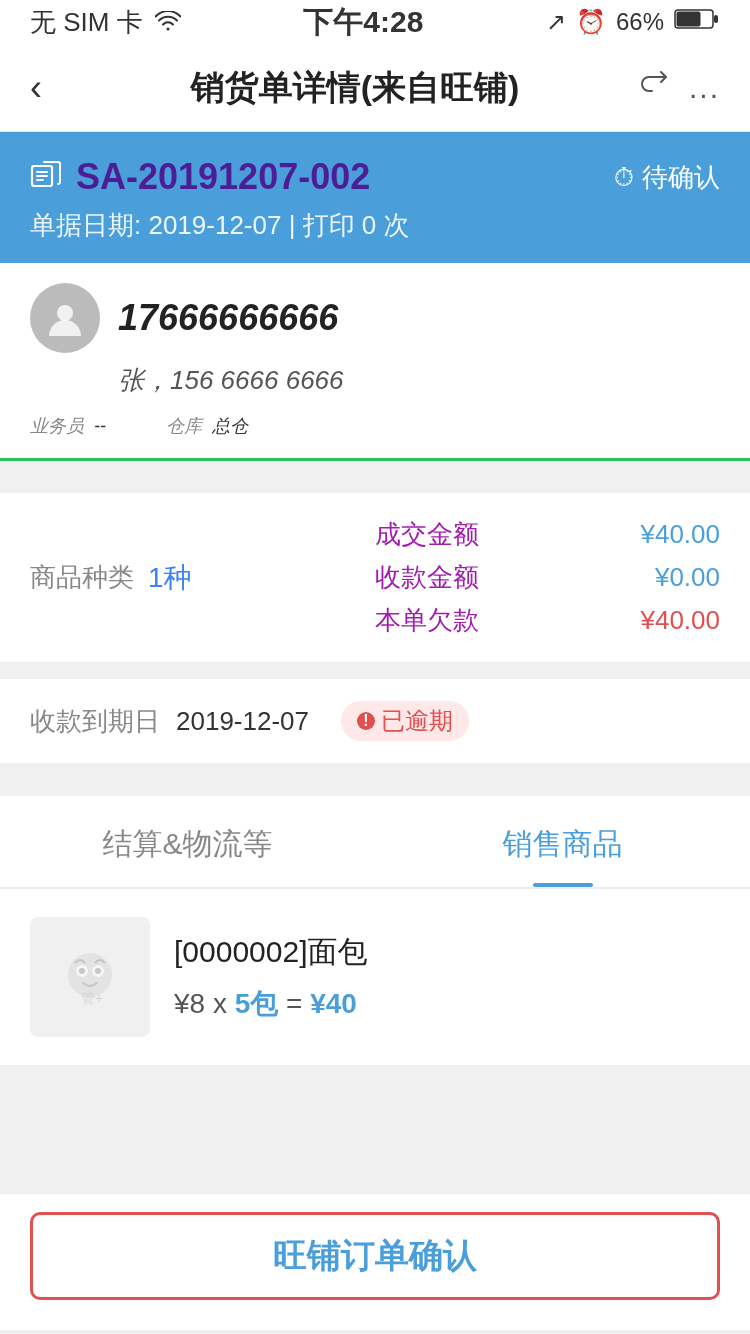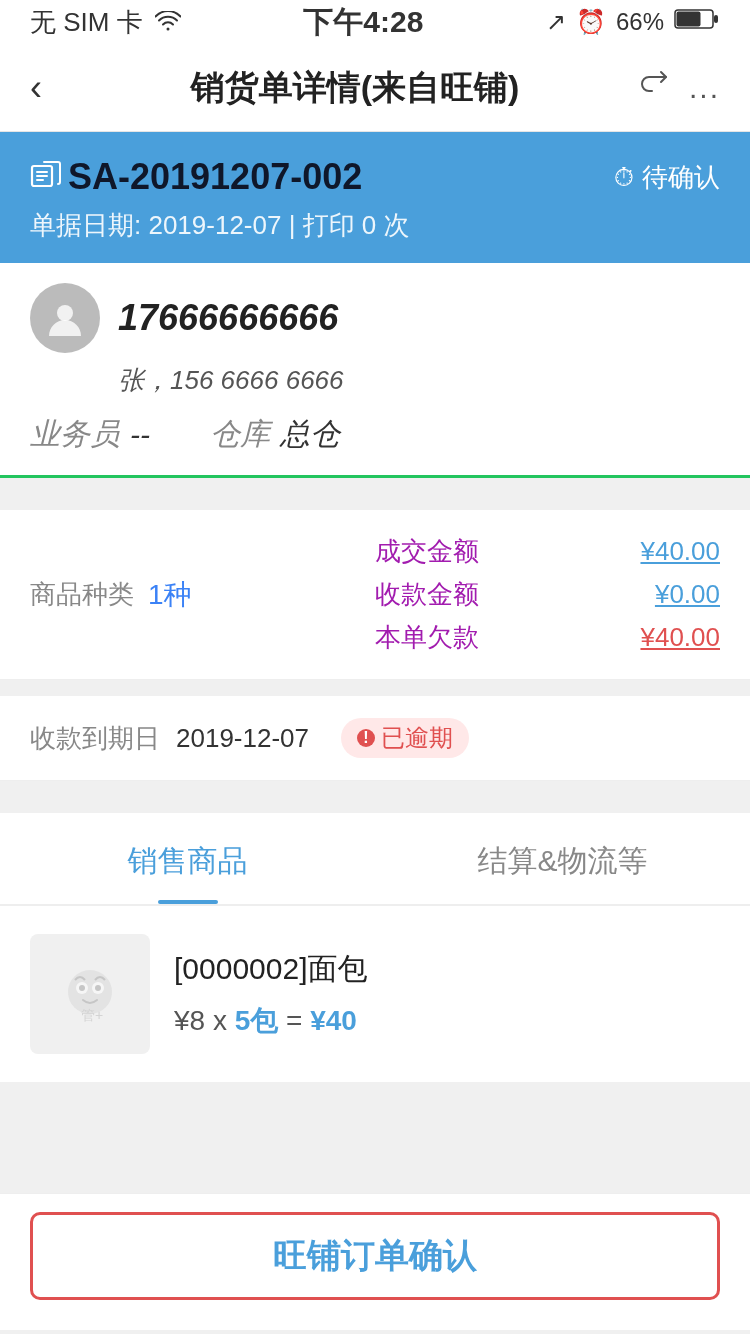--- a/index.html
+++ b/index.html
@@ -67,24 +67,24 @@
     }
     .header-order-row {
       display: flex;
       align-items: center;
       justify-content: space-between;
       margin-bottom: 10px;
     }
     .header-order-id {
       font-size: 36px;
       font-weight: 700;
-      color: #0f172a;
-      display: flex;
-      align-items: center;
-      gap: 4px;
+      color: #4c1d95;
+      display: flex;
+      align-items: center;
+      gap: 12px;
     }
     .header-status {
       display: flex;
       align-items: center;
       gap: 8px;
       color: #fff;
       font-size: 26px;
     }
     .header-date {
       color: rgba(255,255,255,0.9);
@@ -125,21 +125,21 @@
     .customer-sub {
       font-size: 26px;
       color: #555;
       margin-bottom: 16px;
       padding-left: 88px;
     }
     .customer-meta {
       display: flex;
       align-items: center;
       gap: 60px;
-      font-size: 30px;
+      font-size: 18px;
       color: #555;
     }
     .meta-item {
       display: flex;
       align-items: center;
       gap: 10px;
     }
     .meta-label { color: #888; }
     .meta-value { color: #333; }
 
@@ -173,21 +173,21 @@
       gap: 8px;
     }
     .summary-row {
       display: flex;
       align-items: center;
       justify-content: space-between;
       width: 100%;
       font-size: 26px;
     }
     .summary-row-label { color: #a21caf; }
-    .summary-row-value { font-weight: 500; text-decoration: underline; }
+    .summary-row-value { font-weight: 500; }
     .color-blue { color: #4a9fdb; }
     .color-red { color: #e05050; }
 
     
     .due-date-card {
       background: #fff;
       padding: 22px 30px;
       margin-bottom: 16px;
       display: flex;
       align-items: center;
@@ -443,26 +443,26 @@
   <span class="due-date-value">2019-12-07</span>
   <span class="overdue-badge">
     <span class="overdue-dot">!</span>
     <span>已逾期</span>
   </span>
 </div>
 
 <div style="height:16px;background:#f0f0f0;"></div>
 
 <div class="tabs">
+  <div class="tab-item">
+    <span>结算&amp;物流等</span>
+  </div>
   <div class="tab-item active">
     <span>销售商品</span>
     <div class="tab-underline"></div>
-  </div>
-  <div class="tab-item">
-    <span>结算&amp;物流等</span>
   </div>
 </div>
 
 <div class="product-section">
   <div class="product-item">
     <div class="product-thumb">
       <div class="product-thumb-inner">
 
         <svg width="70" height="60" viewBox="0 0 70 60" fill="none">
           <circle cx="35" cy="28" r="22" fill="#d0d0d0"></circle>

